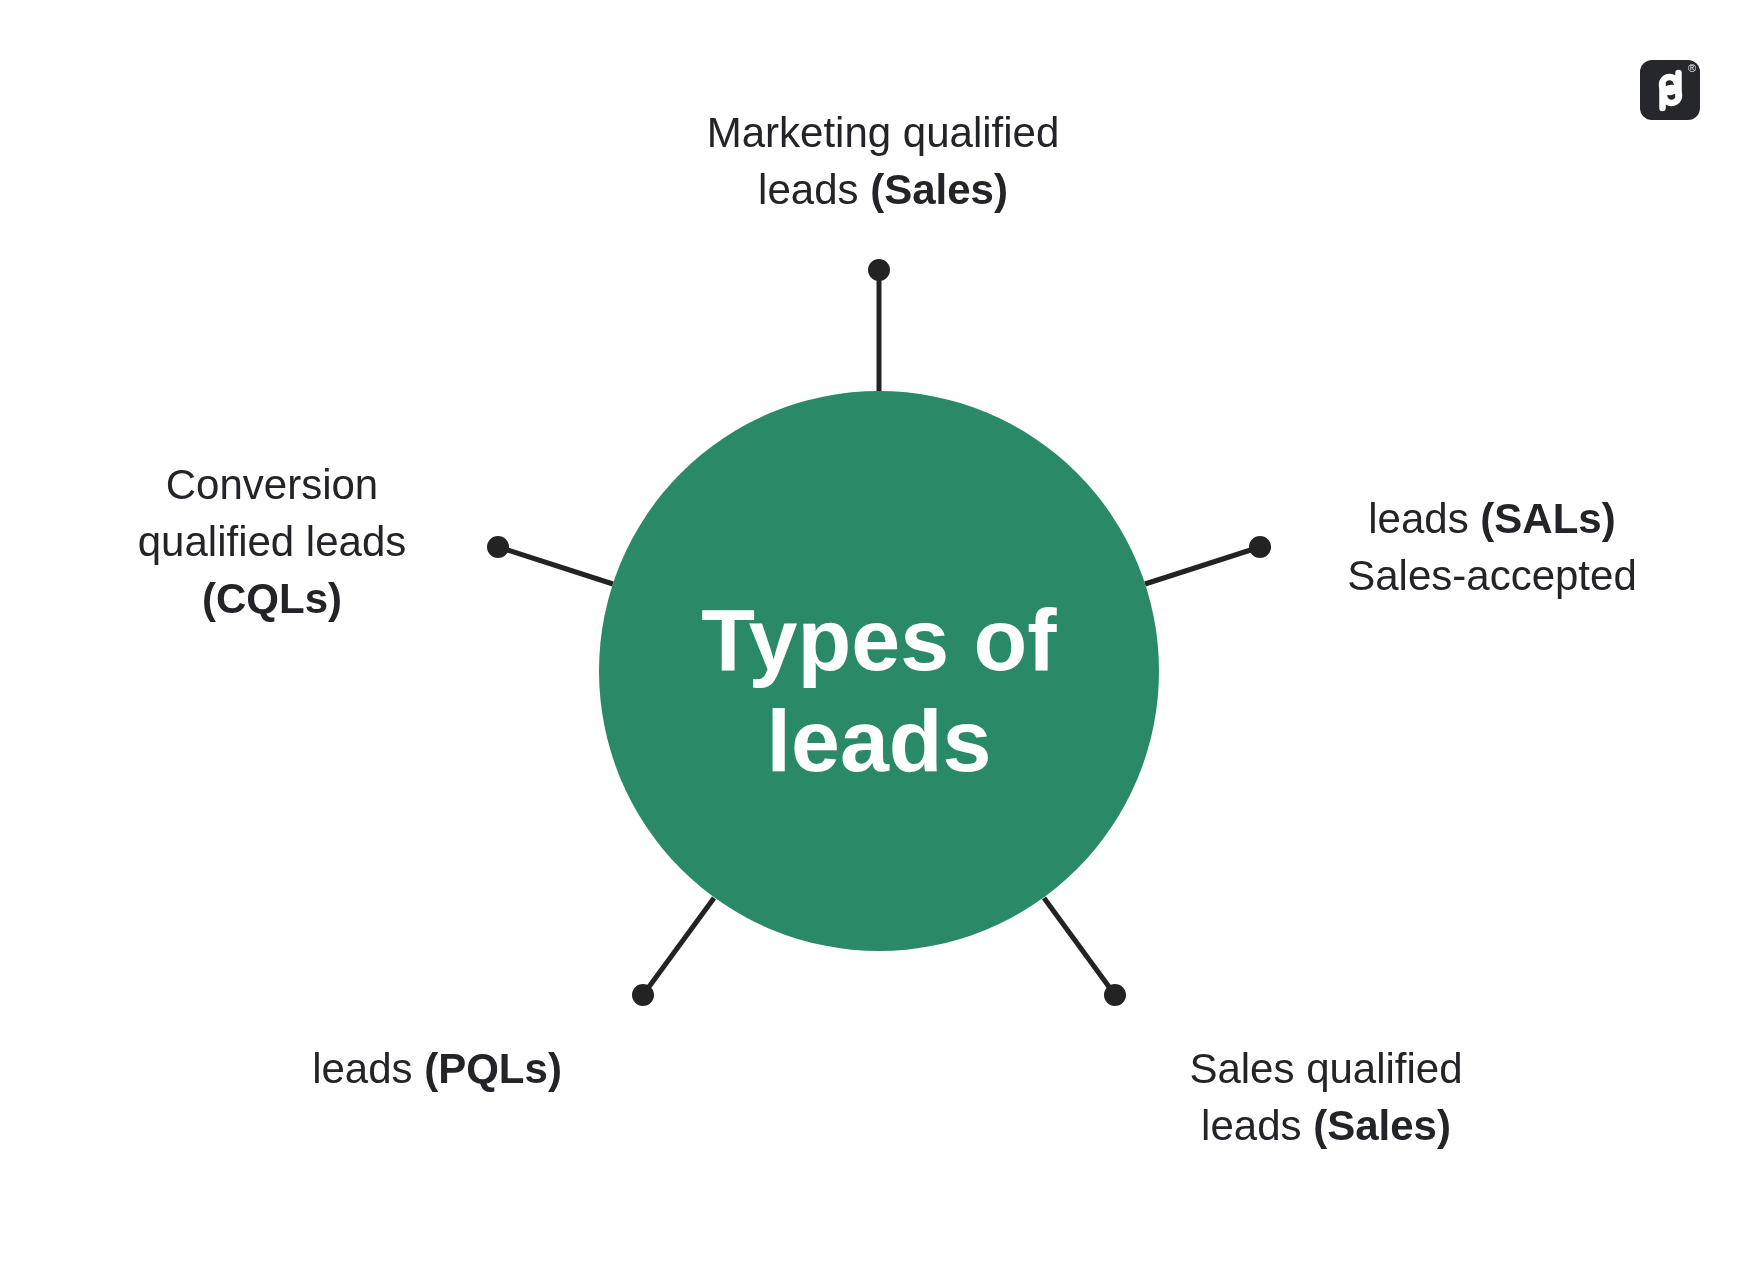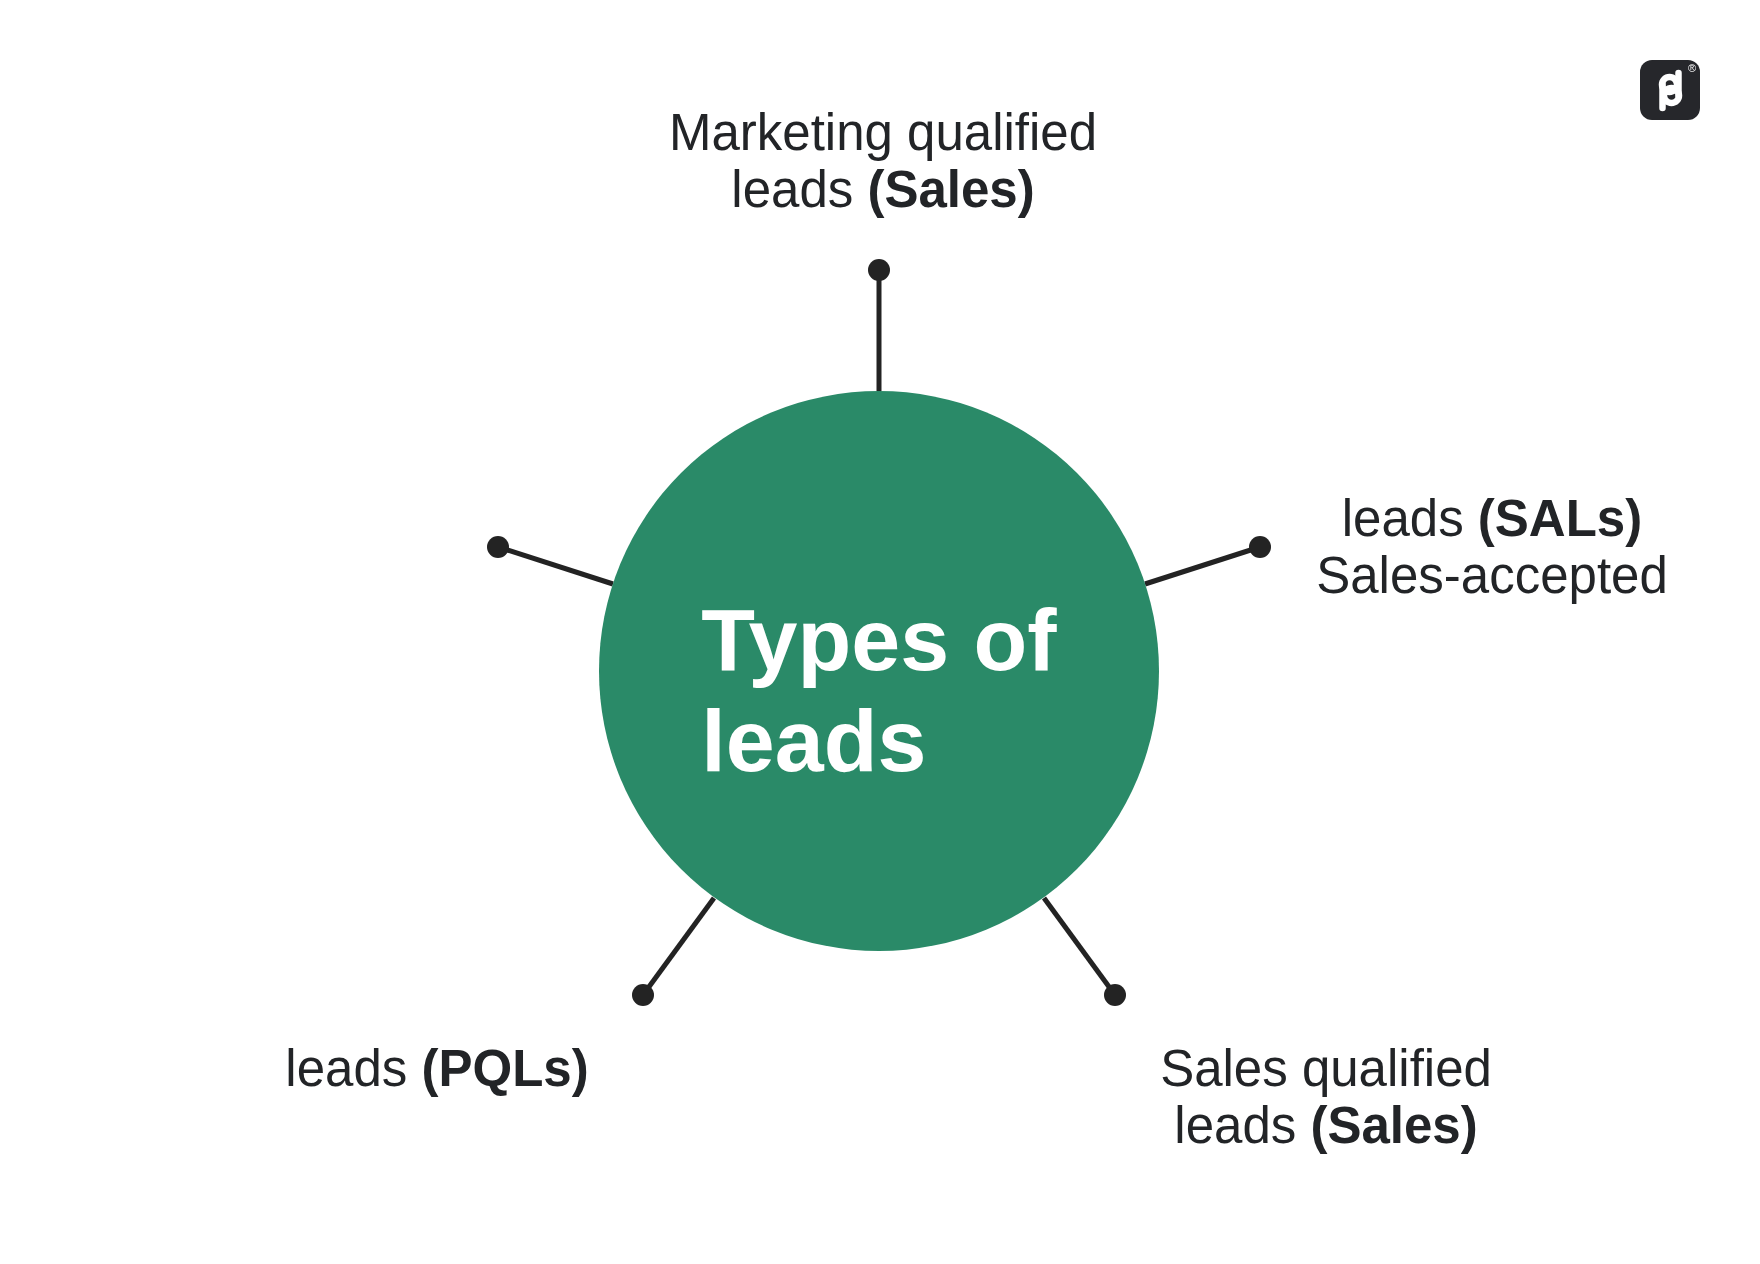--- a/index.html
+++ b/index.html
@@ -8,35 +8,35 @@
     width: 1760px;
     height: 1264px;
     background: #ffffff;
     overflow: hidden;
     font-family: "Liberation Sans", "DejaVu Sans", sans-serif;
   }
   #spokes { position: absolute; left: 0; top: 0; }
 
   .node-label {
     position: absolute;
-    font-size: 51px;
+    font-size: 42px;
     line-height: 57px;
     color: #222427;
     text-align: center;
     white-space: nowrap;
     transform: translateX(-50%);
   }
   .node-label .acronym { font-weight: 700; }
 
   #hub-title {
     position: absolute;
     left: 879px;
     top: 690px;
     transform: translate(-50%, -50%);
-    text-align: left;
+    text-align: center;
     color: #ffffff;
     font-size: 88px;
     font-weight: 700;
     line-height: 101px;
     white-space: nowrap;
   }
 
   #logo {
     position: absolute;
     left: 1640px;
@@ -85,20 +85,25 @@
   <div class="node-label" style="left:883px; top:104px;">
     <div>Marketing qualified</div>
     <div><span>leads</span> <span class="acronym">(Sales)</span></div>
   </div>
 
   <div class="node-label" style="left:1492px; top:490px;">
     <div><span>leads</span> <span class="acronym">(SALs)</span></div>
     <div>Sales-accepted</div>
   </div>
 
+  <div class="node-label" style="left:272px; top:456px;">
+    <div>Conversion</div>
+    <div>qualified leads</div>
+    <div class="acronym">(CQLs)</div>
+  </div>
 
   <div class="node-label" style="left:437px; top:1040px;">
     <div><span>leads</span> <span class="acronym">(PQLs)</span></div>
   </div>
 
   <div class="node-label" style="left:1310px; top:1040px;margin-left:16px;">
     <div>Sales qualified</div>
     <div><span>leads</span> <span class="acronym">(Sales)</span></div>
   </div>
 

